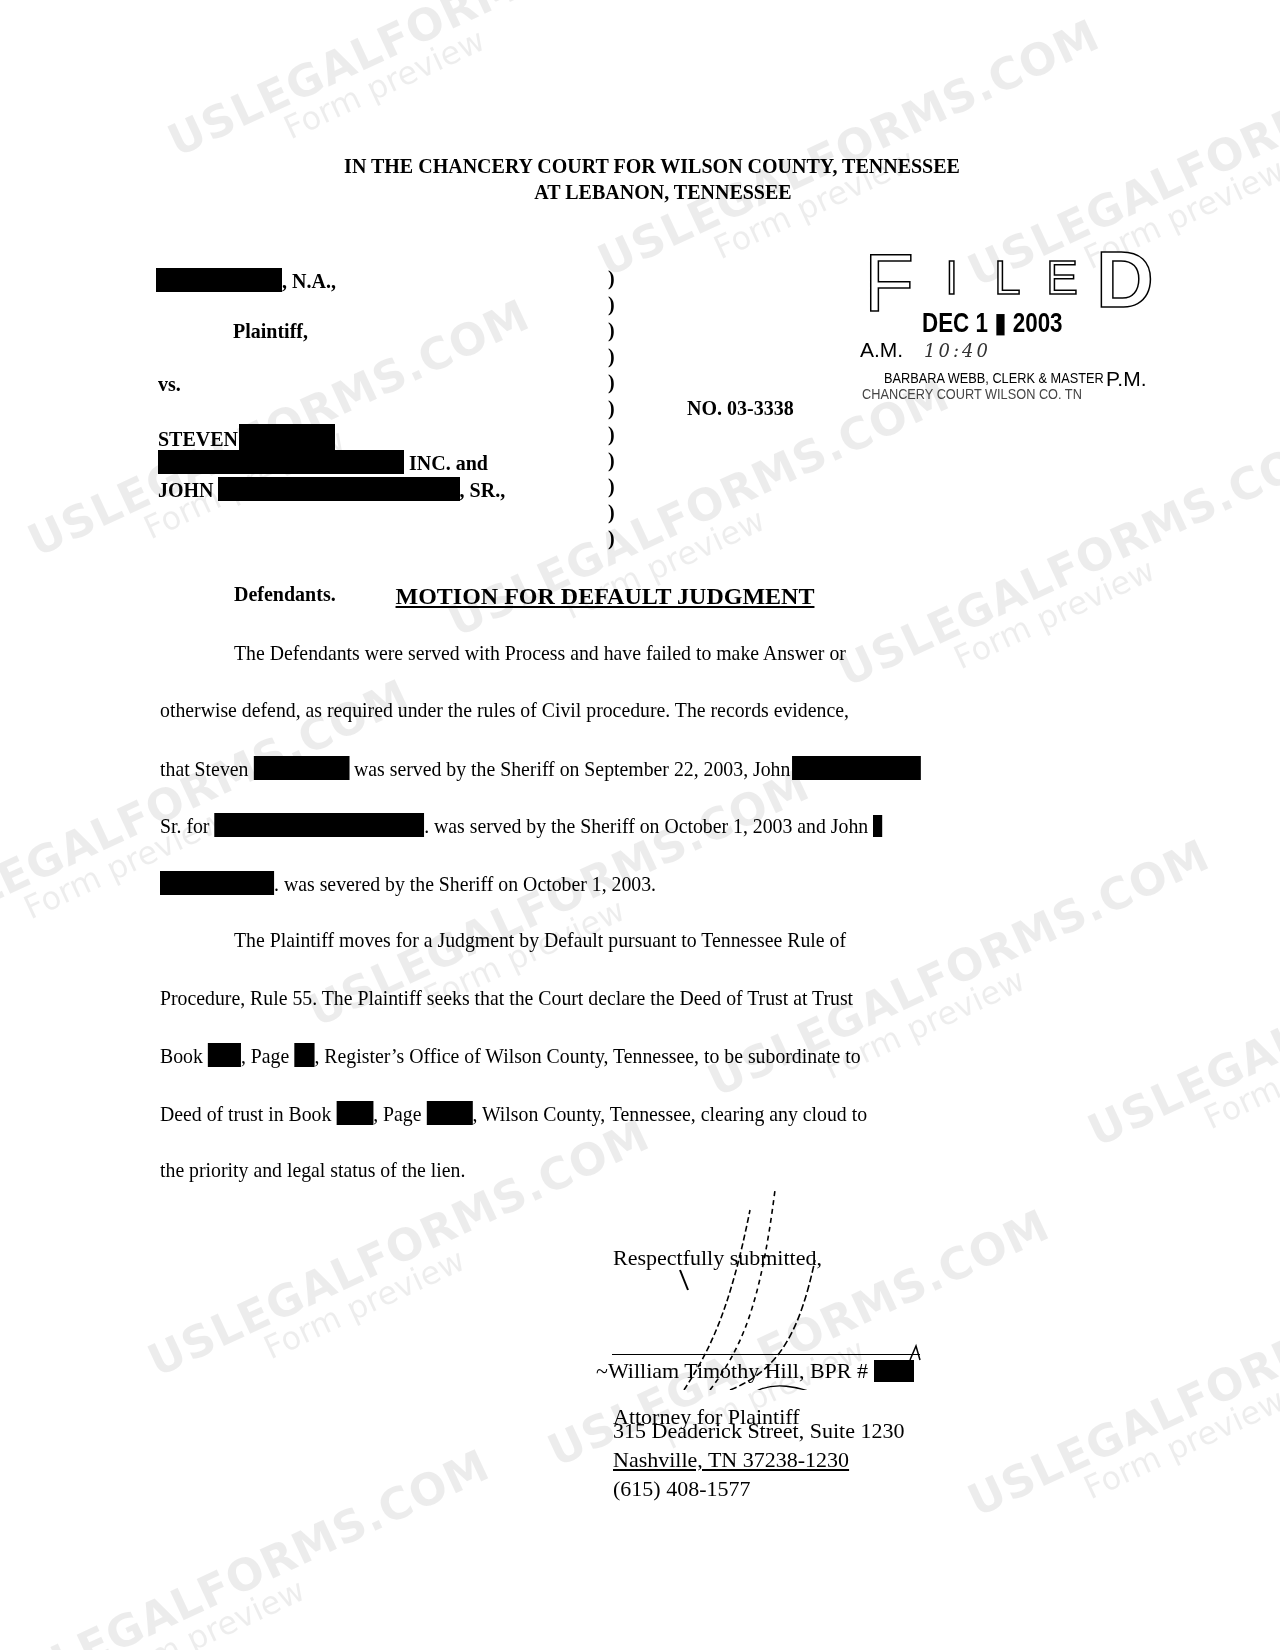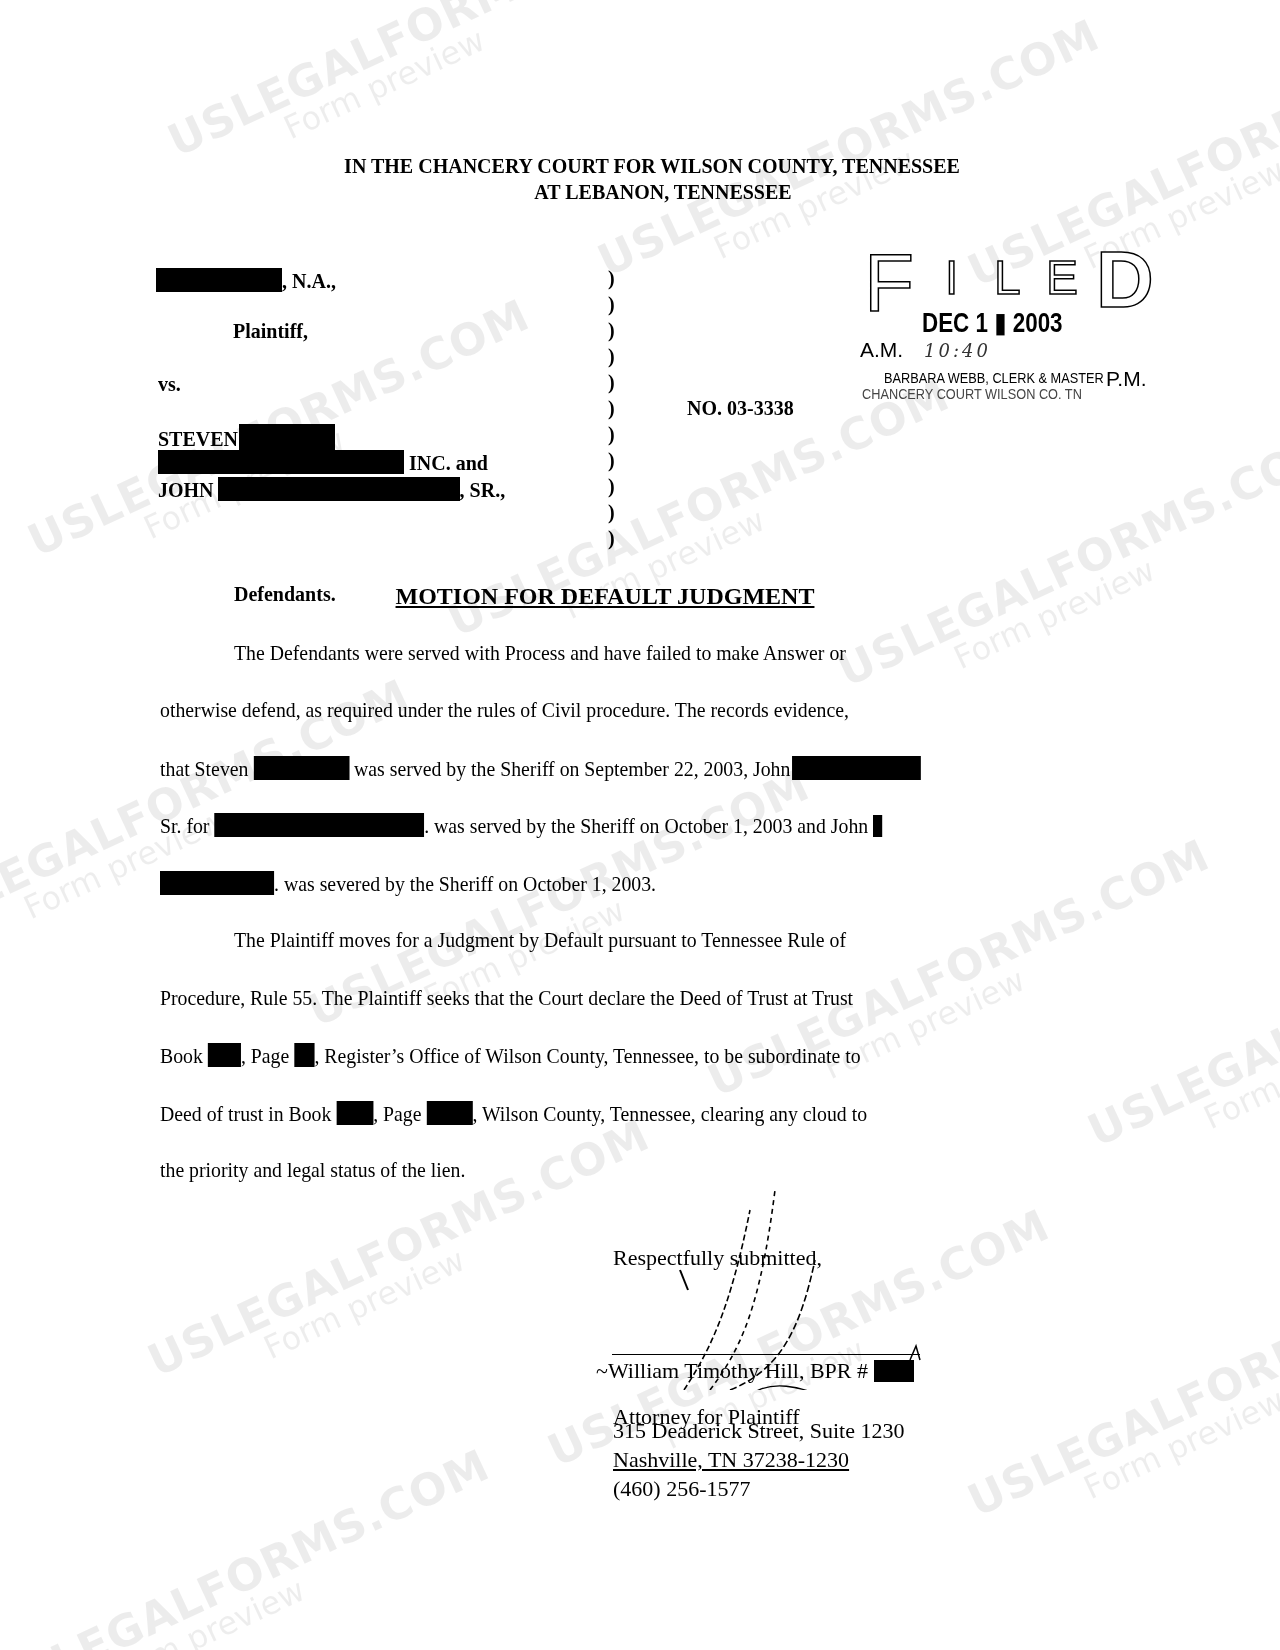--- a/index.html
+++ b/index.html
@@ -188,13 +188,13 @@
 
 <div class="abs" style="left:612px; top:1354px; width:308px; border-top:1.5px solid #000;"></div>
 
 <div class="abs sig" style="left:596px; top:1358px;">
   <span>~</span><span>William Timothy Hill, BPR #</span>
   <span class="redact" style="width:40px; height:22px;"></span>
 </div>
 <div class="abs sig" style="top:1388px;margin-top:16px;">Attorney for Plaintiff</div>
 <div class="abs sig" style="top:1418px;">315 Deaderick Street, Suite 1230</div>
 <div class="abs sig" style="top:1447px;text-decoration:underline;">Nashville, TN 37238-1230</div>
-<div class="abs sig" style="top:1476px;">(460) 256-1577</div>
+<div class="abs sig" style="top:1476px;">(615) 408-1577</div>
 
 </body></html>

